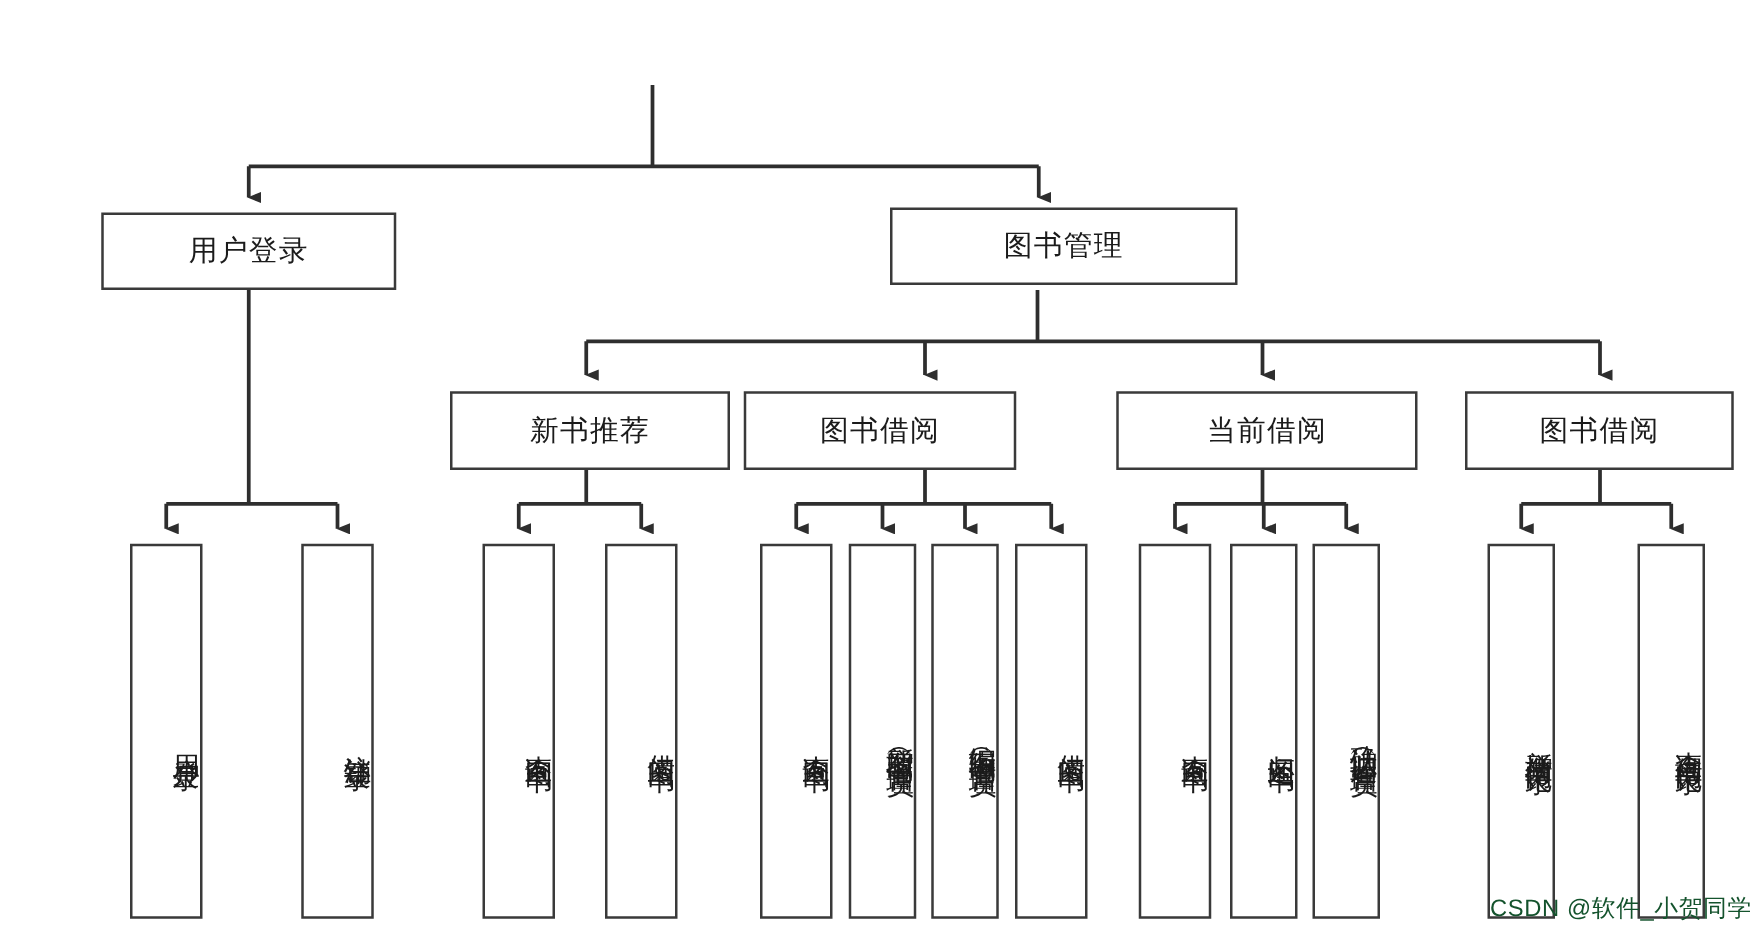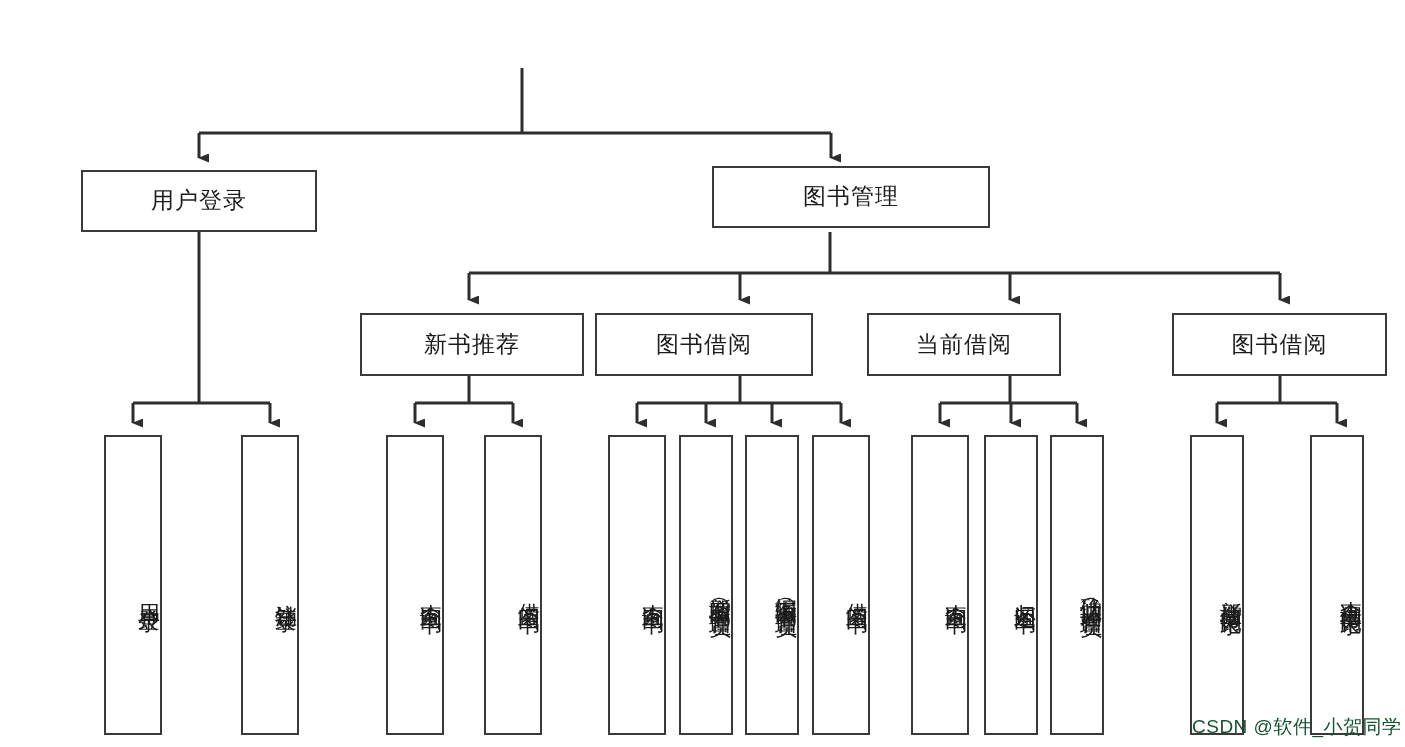--- a/index.html
+++ b/index.html
@@ -129,21 +129,21 @@
   <div class="node horiz" style="left: 712px; top: 166px; width: 278px; height: 62px;">
     <span>图书管理</span>
   </div>
 
   <div class="node horiz" style="left: 360px; top: 313px; width: 224px; height: 63px;">
     <span>新书推荐</span>
   </div>
   <div class="node horiz" style="left: 595px; top: 313px; width: 218px; height: 63px;">
     <span>图书借阅</span>
   </div>
-  <div class="node horiz" style="left: 867px; top: 313px; width: 194px; height: 63px;">
+  <div class="node horiz" style="left: 893px; top: 313px; width: 241px; height: 63px;">
     <span>当前借阅</span>
   </div>
   <div class="node horiz" style="left: 1172px; top: 313px; width: 215px; height: 63px;">
     <span>图书借阅</span>
   </div>
 
   <div class="node vert" style="left: 104px; top: 435px; width: 58px; height: 300px;">
     <span class="vlabel">用户登录</span>
   </div>
   <div class="node vert" style="left: 241px; top: 435px; width: 58px; height: 300px;">

